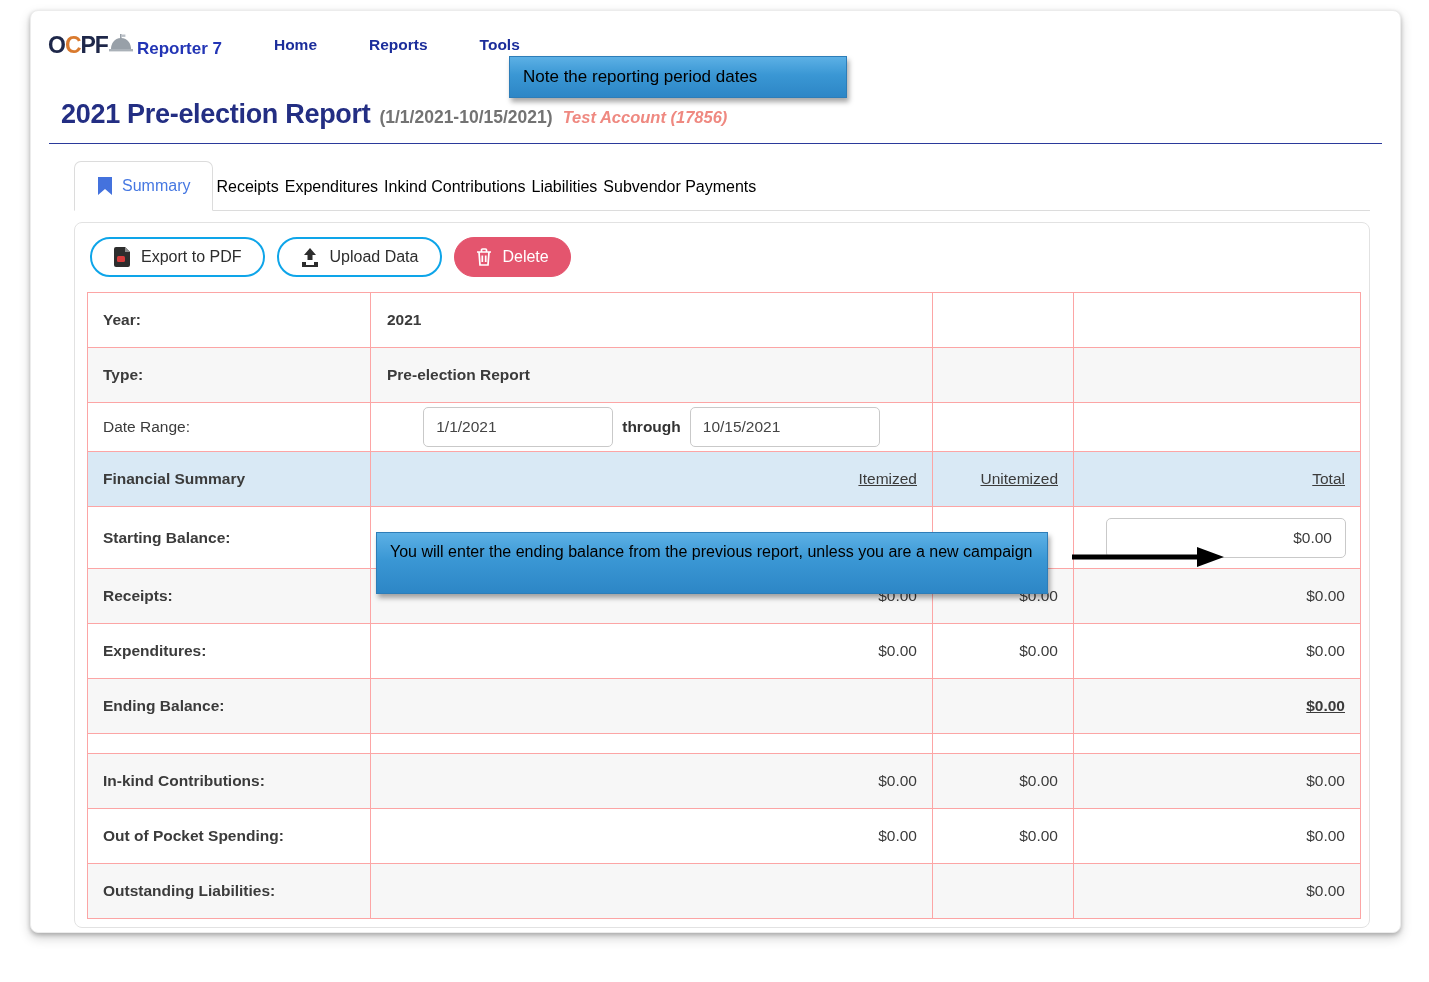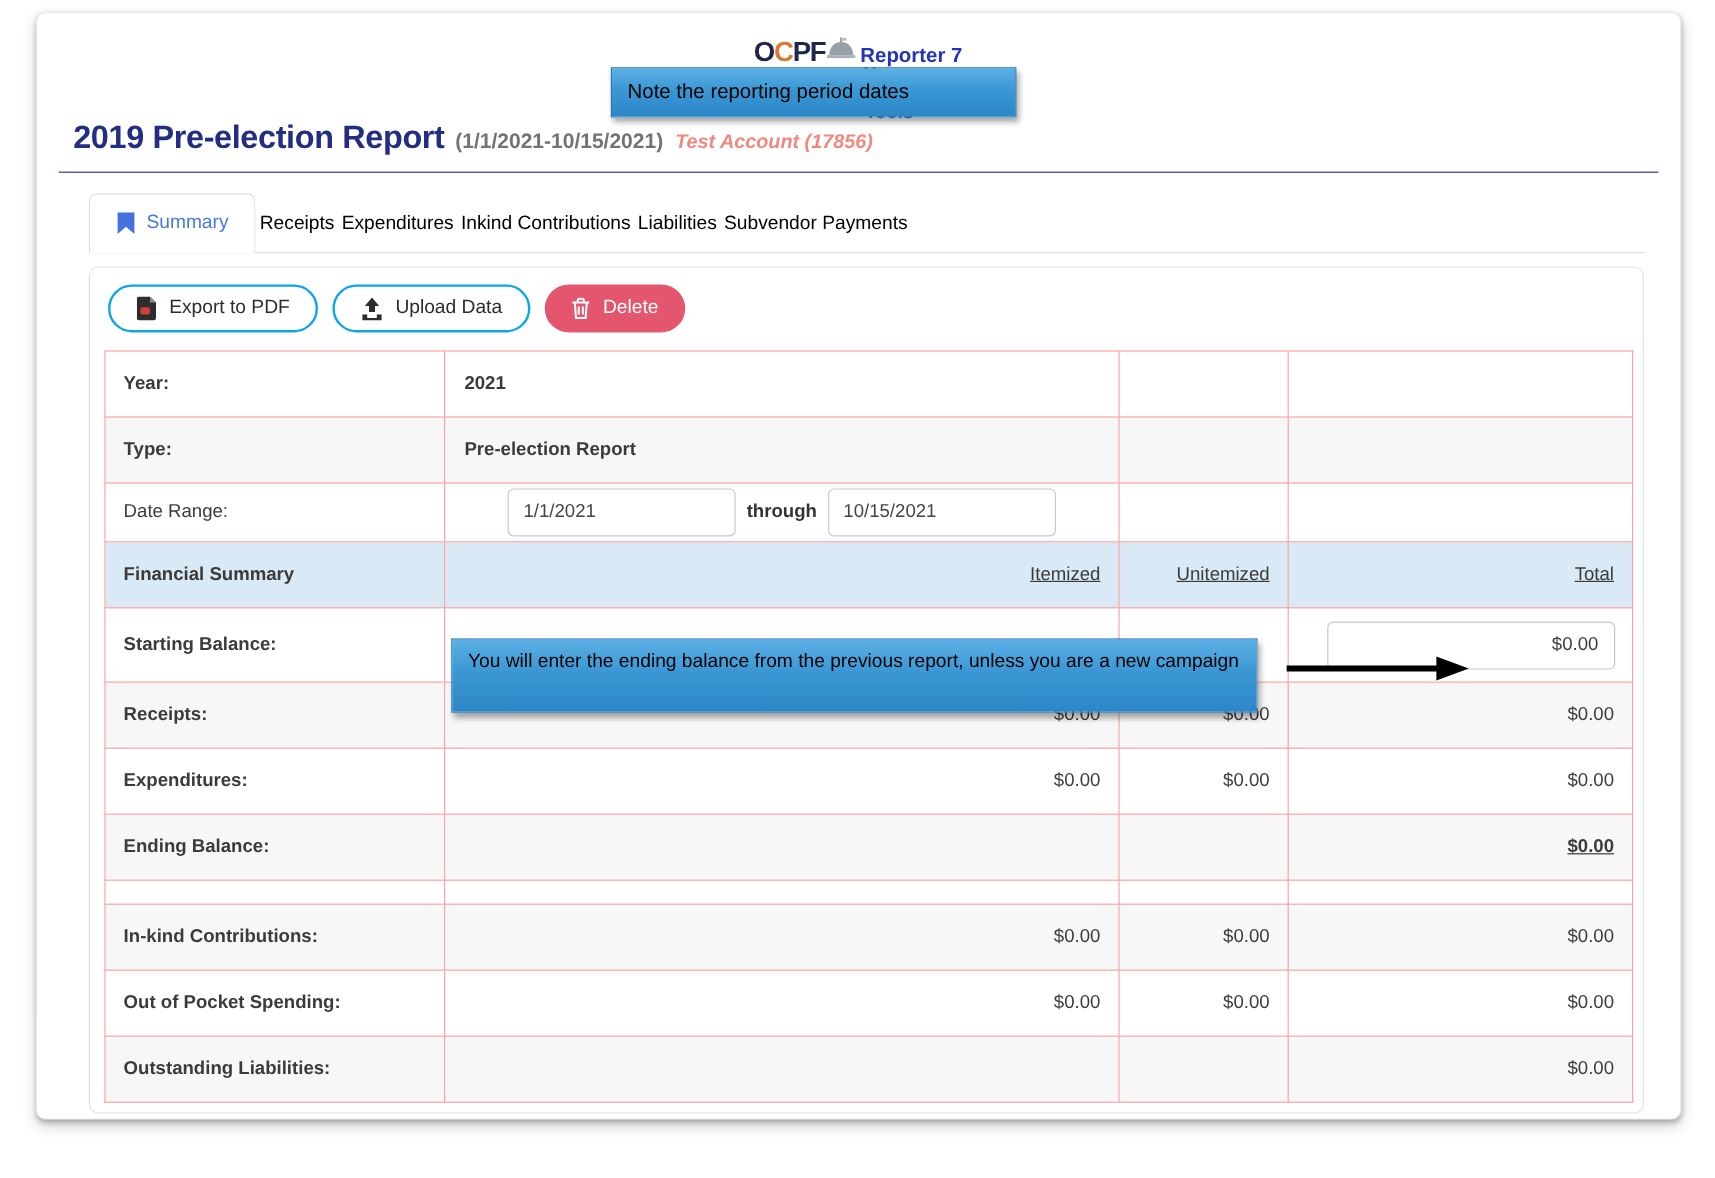--- a/index.html
+++ b/index.html
@@ -10,21 +10,21 @@
     width:1371px; height:923px;
     margin:10px 28px 0 30px;
     background:#fff;
     border-radius:8px;
     border:1px solid #ececec;
     box-shadow:0 2px 4px rgba(0,0,0,0.22), 0 5px 12px rgba(0,0,0,0.18);
     overflow:hidden;
   }
 
   
-  .nav { display:flex; align-items:center; padding:20px 18px 0 17px; height:48px;flex-direction:column; }
+  .nav { display:flex; align-items:center; padding:20px 18px 0 17px; height:48px; }
   .brand { display:flex; align-items:flex-end; cursor:pointer; }
   .logo-word { font-size:23px; font-weight:700; letter-spacing:-1px; color:#1e2749; line-height:1; }
   .logo-word .c-orange { color:#d97a2e; }
   .logo-dome { margin:0 2px 0 1px; }
   .brand-app { font-size:17px; font-weight:700; color:#2335b5; margin-left:2px; line-height:1; }
   .nav-link { font-size:15.5px; font-weight:700; color:#1b2d9b; margin-left:52px; cursor:pointer; line-height:1; }
 
   
   .title-row { margin:40px 30px 0 30px; display:flex; align-items:baseline; white-space:nowrap; }
   .page-title { font-size:27px; font-weight:700; color:#232e83; letter-spacing:-0.3px; }
@@ -107,21 +107,21 @@
     <span class="nav-link">Home</span>
     <span class="nav-link">Reports</span>
     <span class="nav-link">Tools</span>
   </div>
 
   <div class="callout callout-top">
     <span>Note the reporting period dates</span>
   </div>
 
   <div class="title-row">
-    <span class="page-title">2019 Pre-election Report</span>
+    <span class="page-title">2021 Pre-election Report</span>
     <span class="title-dates">(1/1/2021-10/15/2021)</span>
     <span class="title-account">Test Account (17856)</span>
   </div>
   <div class="title-divider"></div>
 
   <div class="tabbar">
     <div class="tab active">
       <span style="display:flex;">
         <svg width="16" height="20" viewBox="0 0 16 20">
             <path d="M1 1 h14 v18 l-7 -6 -7 6 Z" fill="#4472dd"></path>

